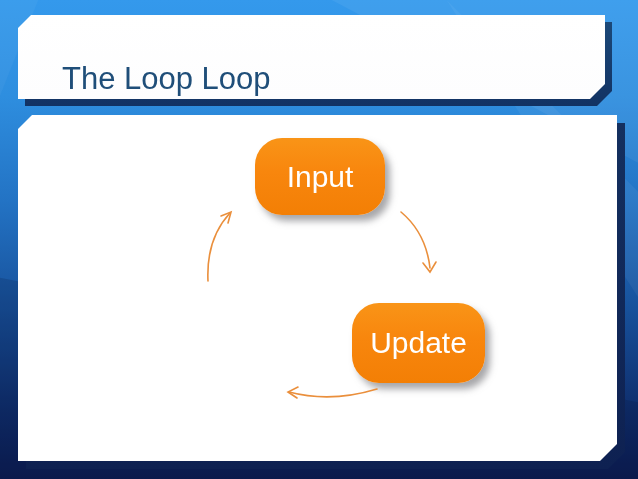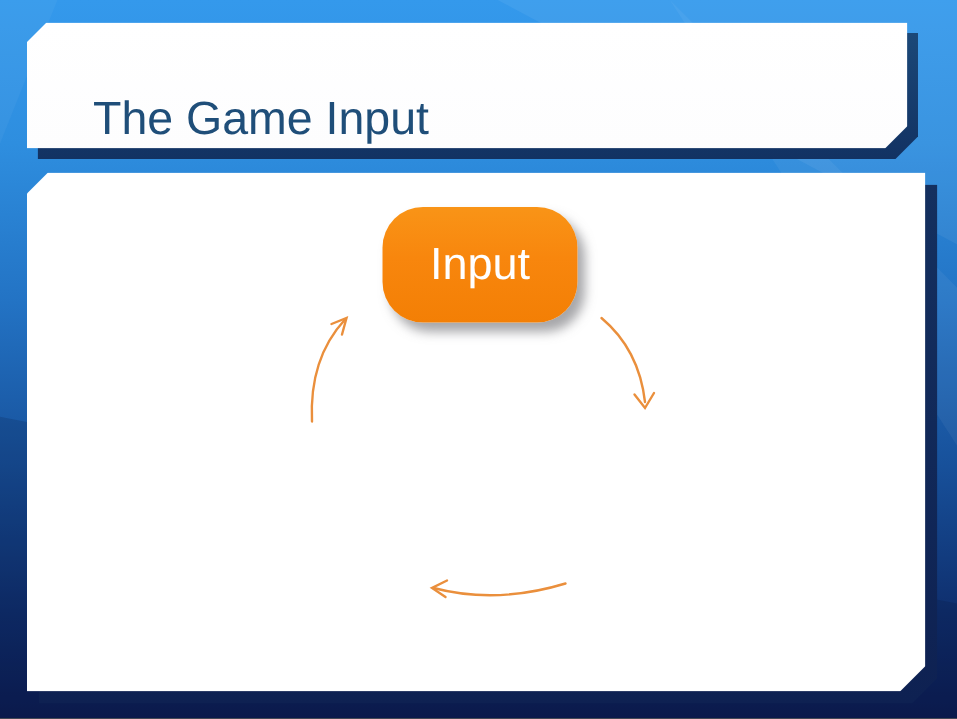--- a/index.html
+++ b/index.html
@@ -72,28 +72,31 @@
 
 <div class="slide">
 
   <div class="facet facet-1"></div>
   <div class="facet facet-2"></div>
   <div class="facet facet-3"></div>
   <div class="facet facet-4"></div>
 
   <div class="banner-shadow"></div>
   <div class="banner">
-    <h1>The Game Input</h1>
+    <h1>The Loop Loop</h1>
   </div>
 
   <div class="panel-shadow"></div>
   <div class="panel"></div>
 
   <div class="node node-input">
     <span>Input</span>
+  </div>
+  <div class="node node-update">
+    <span>Update</span>
   </div>
 
   <svg class="arrows" viewBox="0 0 638 479" fill="none" xmlns="http://www.w3.org/2000/svg">
 
     <g stroke="#EA8F3C" stroke-width="1.6" stroke-linecap="round" fill="none">
       <path d="M 401 212 Q 426 233 430 268"></path>
       <path d="M 423 263 L 430 272 L 436 262"></path>
     </g>
 
     <g stroke="#EA8F3C" stroke-width="1.6" stroke-linecap="round" fill="none">

